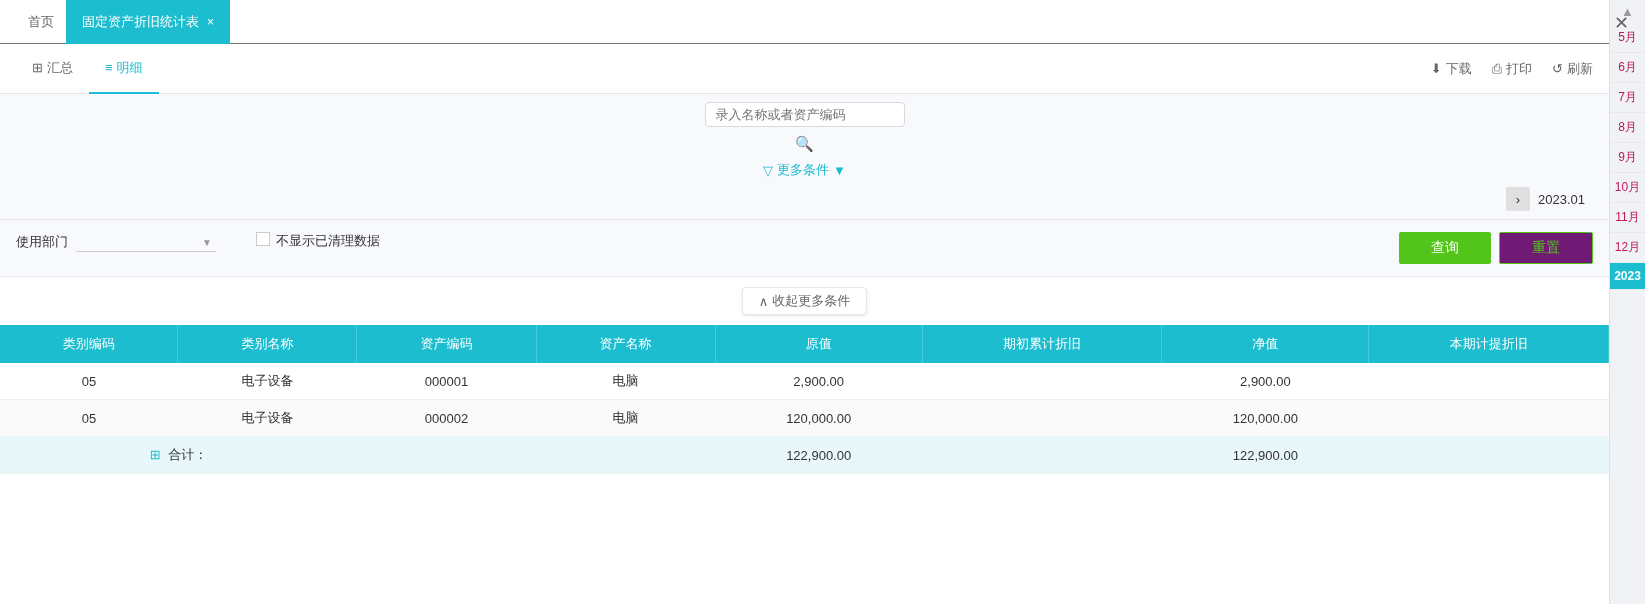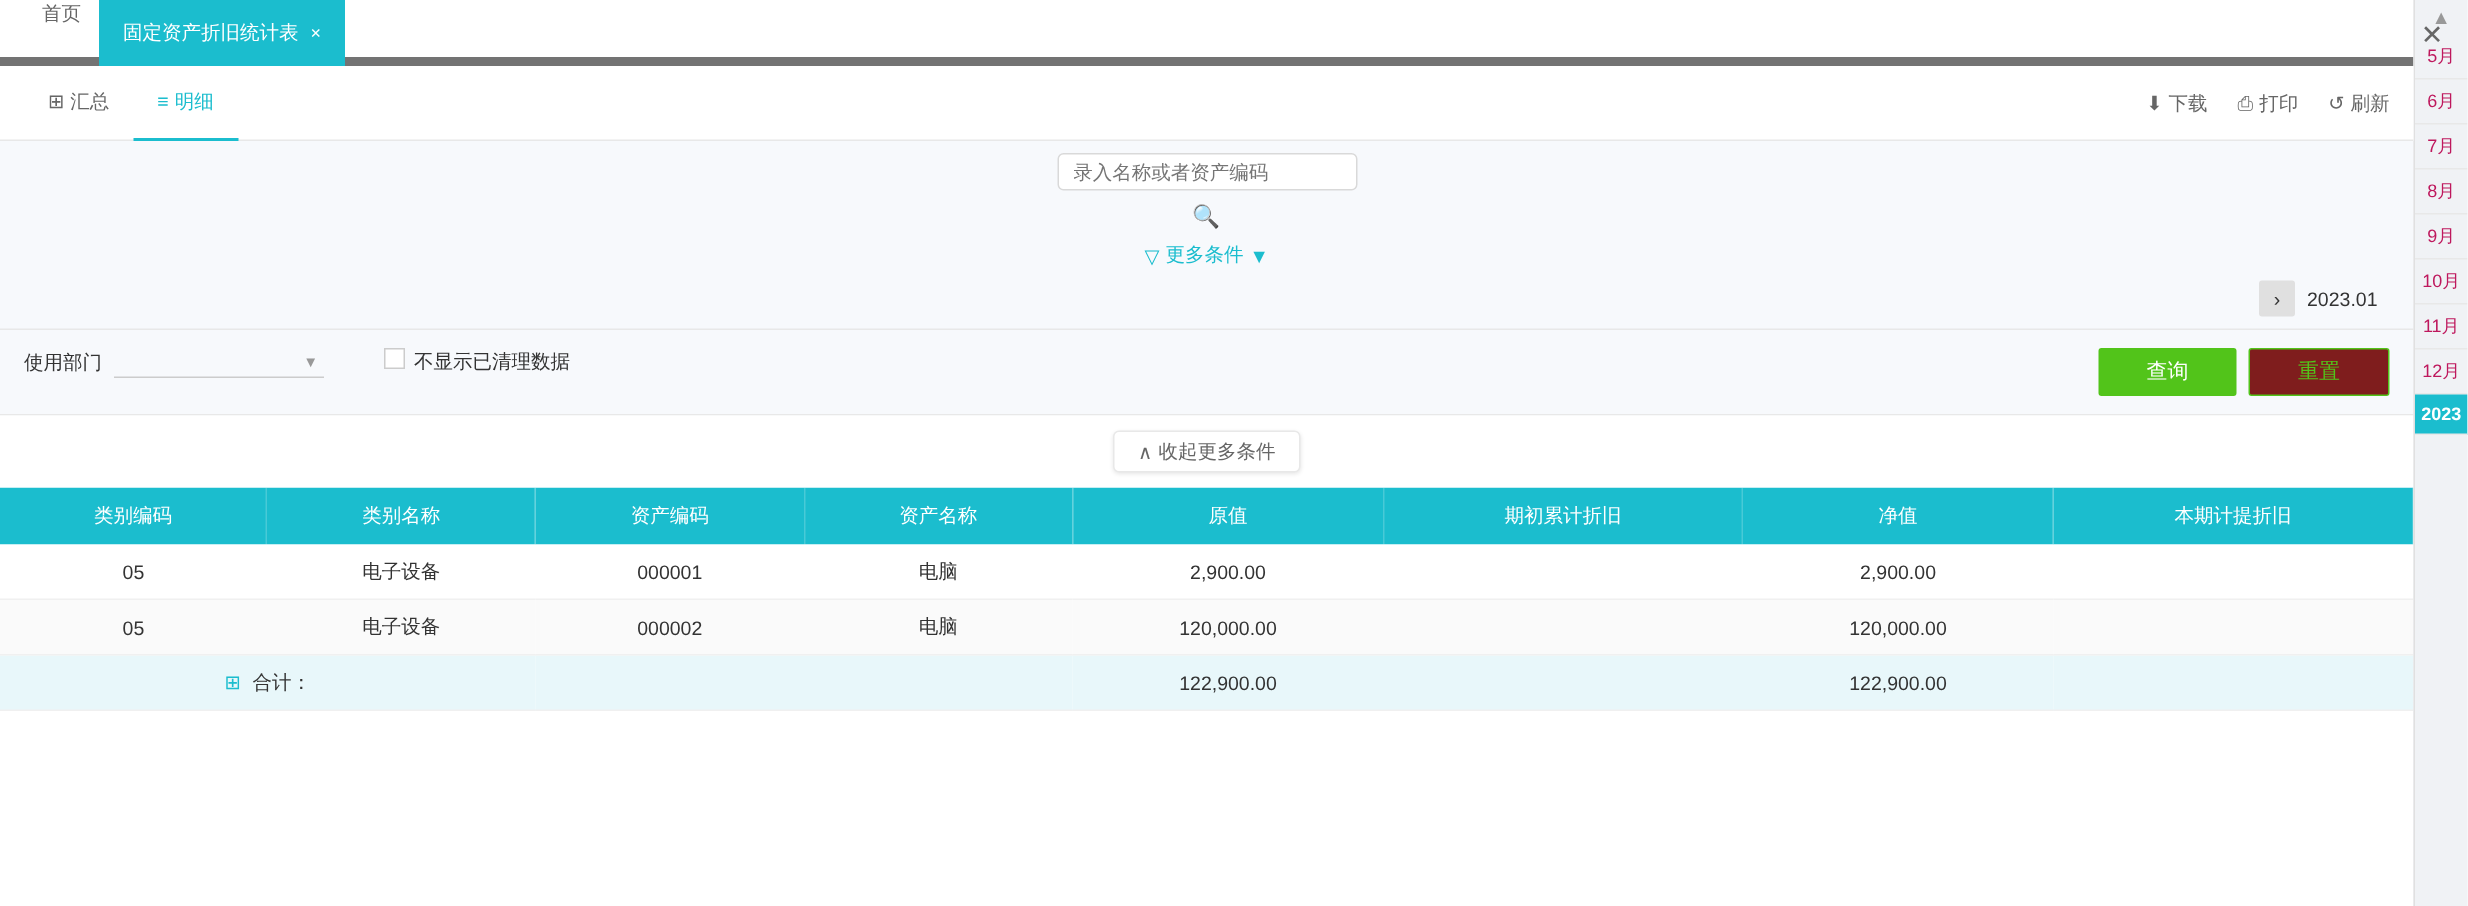--- a/index.html
+++ b/index.html
@@ -2,21 +2,21 @@
 <html><head>
   <meta charset="utf-8">
   <style>
     * { box-sizing: border-box; margin: 0; padding: 0; }
     body { font-family: "Microsoft YaHei", "PingFang SC", Arial, sans-serif; font-size: 13px; background: #f0f2f5; color: #333; width: 1645px; height: 604px; overflow: hidden; display: flex; flex-direction: row; }
 
     
     .main-area { flex: 1; display: flex; flex-direction: column; background: #fff; }
 
     
-    .top-nav { display: flex; background: #fff; border-bottom: 6px solid #737373; padding: 0 16px; height: 44px; }
+    .top-nav { display: flex; align-items: center; background: #fff; border-bottom: 1px solid #737373; padding: 0 16px; height: 44px; }
     .nav-home { color: #666; cursor: pointer; padding: 0 12px; font-size: 13px; }
     .nav-tab { display: flex; align-items: center; background: #1bbdce; color: #fff; padding: 0 16px; height: 44px; font-size: 13px; border-radius: 0; position: relative; cursor: pointer; }
     .nav-tab .close-btn { margin-left: 8px; cursor: pointer; font-size: 12px; }
     .nav-close-top { position: absolute; right: 16px; top: 12px; font-size: 18px; cursor: pointer; color: #666; }
 
     
     .toolbar { display: flex; align-items: center; background: #fff; padding: 0 16px; height: 50px; border-bottom: 1px solid #e8e8e8; position: relative; }
     .tab-btn { display: flex; align-items: center; padding: 0 16px; height: 50px; cursor: pointer; color: #666; font-size: 13px; border-bottom: 2px solid transparent; }
     .tab-btn.active { color: #1bbdce; border-bottom: 2px solid #1bbdce; }
     .tab-btn .tab-icon { margin-right: 4px; }
@@ -36,21 +36,21 @@
     .filter-row { display: flex; align-items: flex-start; background: #f7f9fc; padding: 12px 16px; border-bottom: 1px solid #e8e8e8; gap: 40px; flex-wrap: wrap; }
     .filter-item { display: flex; align-items: center; gap: 8px; }
     .filter-label { color: #333; font-size: 13px; white-space: nowrap; }
     .filter-select { border: none; border-bottom: 1px solid #ccc; background: transparent; padding: 2px 20px 2px 4px; font-size: 13px; width: 140px; outline: none; appearance: none; cursor: pointer; }
     .filter-select-wrapper { position: relative; display: inline-block; }
     .filter-select-wrapper::after { content: '▼'; position: absolute; right: 4px; top: 50%; transform: translateY(-50%); font-size: 10px; color: #999; pointer-events: none; }
     .checkbox-group { display: flex; align-items: flex-start; gap: 6px; }
     .checkbox-item { width: 14px; height: 14px; border: 1px solid #ccc; background: #fff; cursor: pointer; }
     .filter-actions { margin-left: auto; display: flex; flex-direction: row; gap: 8px; }
     .btn-query { background: #52c41a; color: #fff; border: none; padding: 6px 32px; font-size: 14px; cursor: pointer; border-radius: 2px; }
-    .btn-reset { background: #7f1d1d; color: #52c41a; border: 1px solid #52c41a; padding: 6px 32px; font-size: 14px; cursor: pointer; border-radius: 2px; }
+    .btn-reset { background: #701a75; color: #52c41a; border: 1px solid #52c41a; padding: 6px 32px; font-size: 14px; cursor: pointer; border-radius: 2px; }
 
     
     .collapse-row { display: flex; align-items: center; justify-content: center; padding: 10px; background: #fff; }
     .collapse-btn { display: flex; align-items: center; gap: 4px; color: #666; cursor: pointer; font-size: 13px; background: #fff; border: 1px solid #e8e8e8; padding: 4px 16px; border-radius: 4px; box-shadow: 0 1px 3px rgba(0,0,0,0.1); }
 
     
     .table-wrapper { flex: 1; overflow: auto; }
     table { width: 100%; border-collapse: collapse; }
     thead tr { background: #1bbdce; color: #fff; }
     thead th { padding: 10px 12px; font-size: 13px; font-weight: 500; text-align: center; border-right: 1px solid rgba(255,255,255,0.2); white-space: nowrap; }

